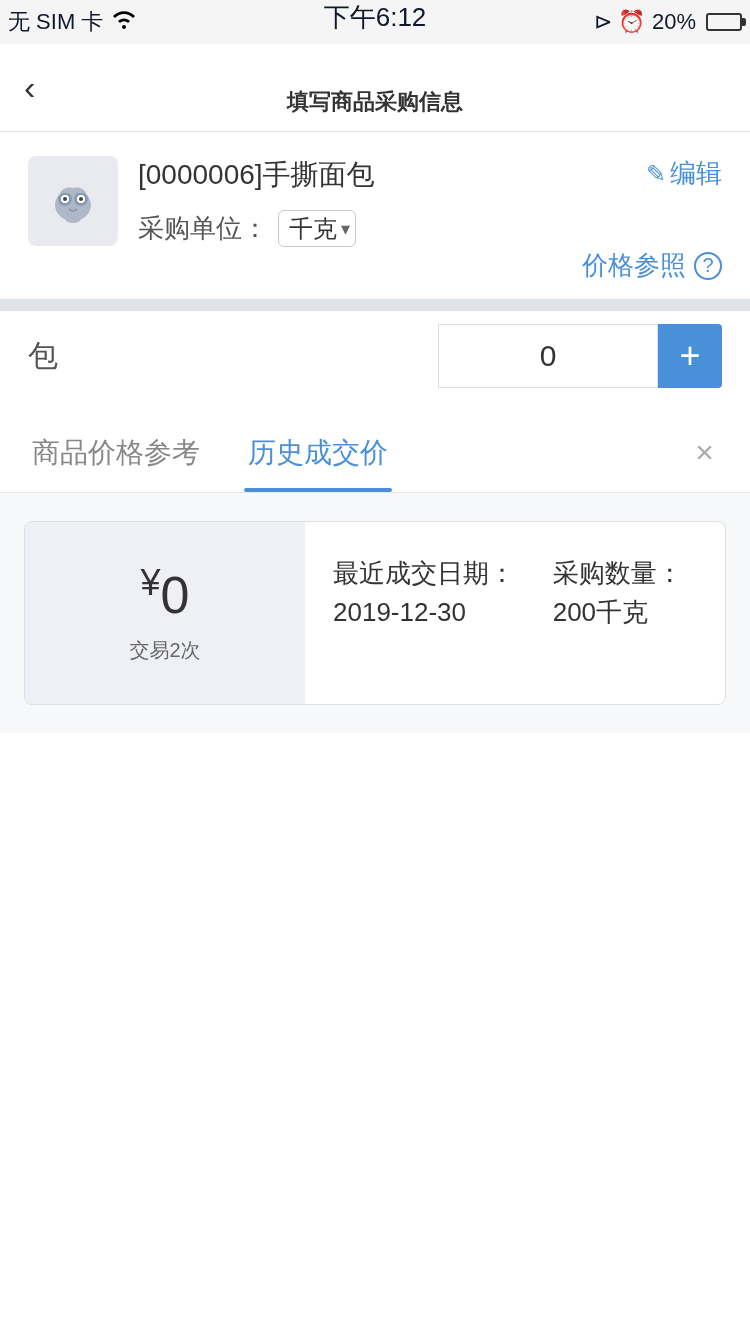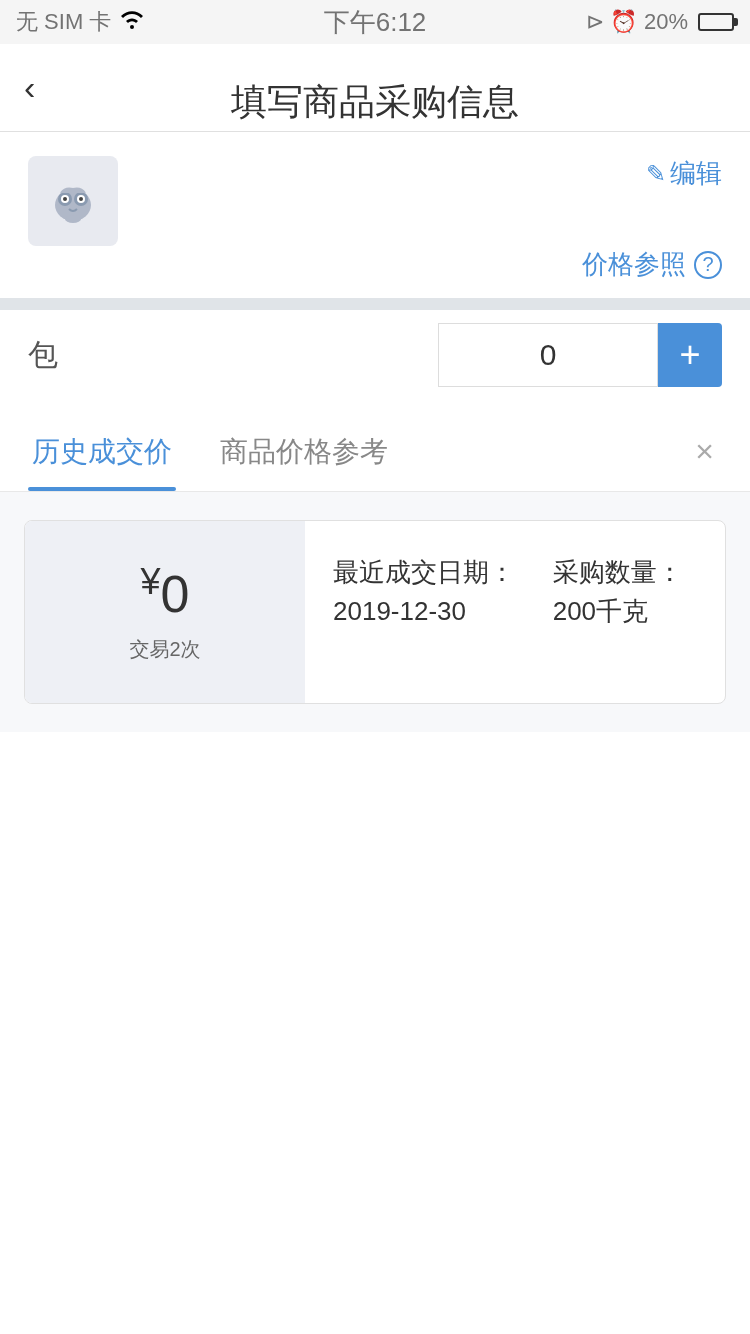--- a/index.html
+++ b/index.html
@@ -11,25 +11,24 @@
       background: #f0f0f0;
       overflow-x: hidden;
     }
 
     
     .status-bar {
       width: 750px;
       height: 44px;
       background: #f5f5f5;
       display: flex;
-      align-items: center;
       justify-content: space-between;
-      padding: 0 16px;
+      padding: 0 8px;
       font-size: 24px;
-      color: #737373;
+      color: #0f172a;
     }
     .status-left {
       display: flex;
       align-items: center;
       gap: 8px;
       font-size: 22px;
     }
     .status-center {
       font-size: 26px;
       font-weight: 500;
@@ -85,22 +84,22 @@
       border-bottom: 1px solid #e0e0e0;
     }
     .nav-back {
       position: absolute;
       left: 24px;
       font-size: 34px;
       color: #333;
       cursor: pointer;
     }
     .nav-title {
-      font-size: 36px;
-      font-weight: 400;
+      font-size: 22px;
+      font-weight: 700;
       color: #333;
       margin-top: 29px;
     }
 
     
     .product-section {
       background: #fff;
       padding: 24px 28px;
       margin-top: 0;
     }
@@ -410,20 +409,35 @@
             <ellipse cx="38" cy="28" rx="7" ry="7" fill="#8a9ab0"></ellipse>
             <ellipse cx="22" cy="28" rx="4" ry="4" fill="#fff"></ellipse>
             <ellipse cx="38" cy="28" rx="4" ry="4" fill="#fff"></ellipse>
             <ellipse cx="22" cy="28" rx="2" ry="2" fill="#444"></ellipse>
             <ellipse cx="38" cy="28" rx="2" ry="2" fill="#444"></ellipse>
             <path d="M26 38 Q30 42 34 38" stroke="#8a9ab0" stroke-width="2" fill="none"></path>
             <path d="M18 22 Q22 16 30 18 Q38 16 42 22" stroke="#b0b8c8" stroke-width="2" fill="#b0b8c8"></path>
             <ellipse cx="30" cy="48" rx="8" ry="4" fill="#b0b8c8"></ellipse>
           </svg>
         </div>
+        <div class="product-info">
+          <span class="product-name">
+            <span>[0000006]</span><span>手撕面包</span>
+          </span>
+          <div class="product-unit-row">
+            <span class="unit-label">采购单位：</span>
+            <div class="unit-select-wrap">
+              <select class="unit-select">
+                <option>千克</option>
+                <option>克</option>
+                <option>包</option>
+              </select>
+            </div>
+          </div>
+        </div>
       </div>
       <span class="product-edit">
         <span class="edit-icon">✎</span>
         <span>编辑</span>
       </span>
     </div>
 
     <div class="price-ref">
       <span>价格参照</span>
       <span class="price-ref-q">?</span>
@@ -440,25 +454,25 @@
       <input class="qty-input" type="text" value="0" style="">
       <button class="qty-plus-btn">
         <span>+</span>
       </button>
     </div>
   </div>
 
   <div class="tabs-panel">
     <div class="tabs-bar">
       <div class="tabs-left">
+        <div class="tab-item">
+          <span>商品价格参考</span>
+        </div>
         <div class="tab-item active">
           <span>历史成交价</span>
-        </div>
-        <div class="tab-item">
-          <span>商品价格参考</span>
         </div>
       </div>
       <span class="tab-close">×</span>
     </div>
 
     <div class="card-area">
       <div class="price-card">
         <div class="card-left">
           <div class="card-price">
             <span class="card-yen">¥</span><span>0</span>

